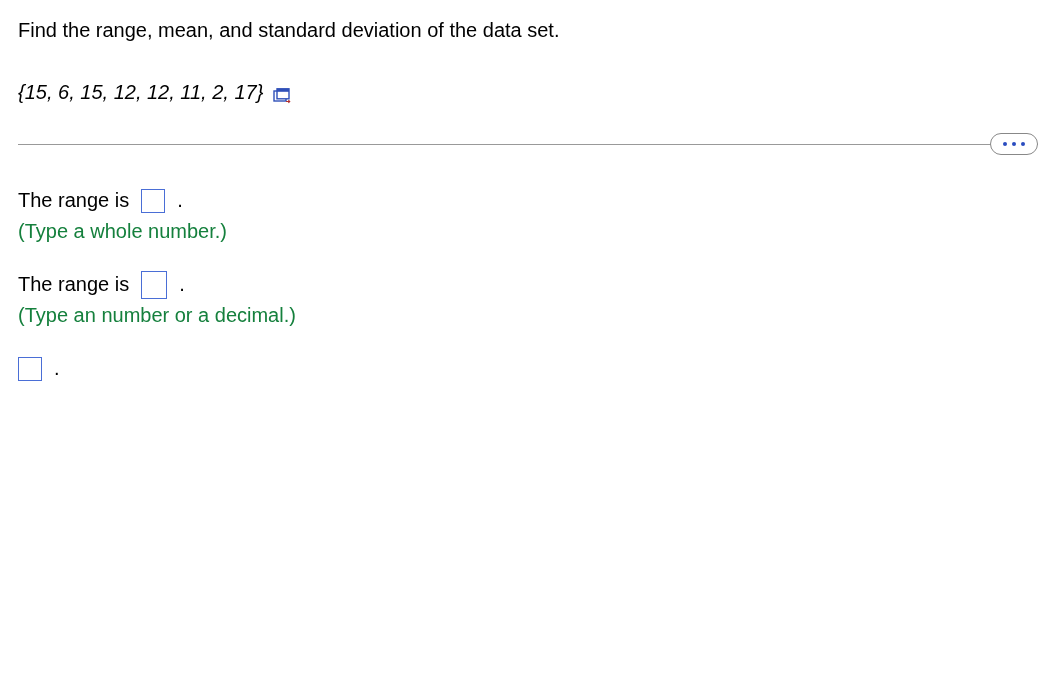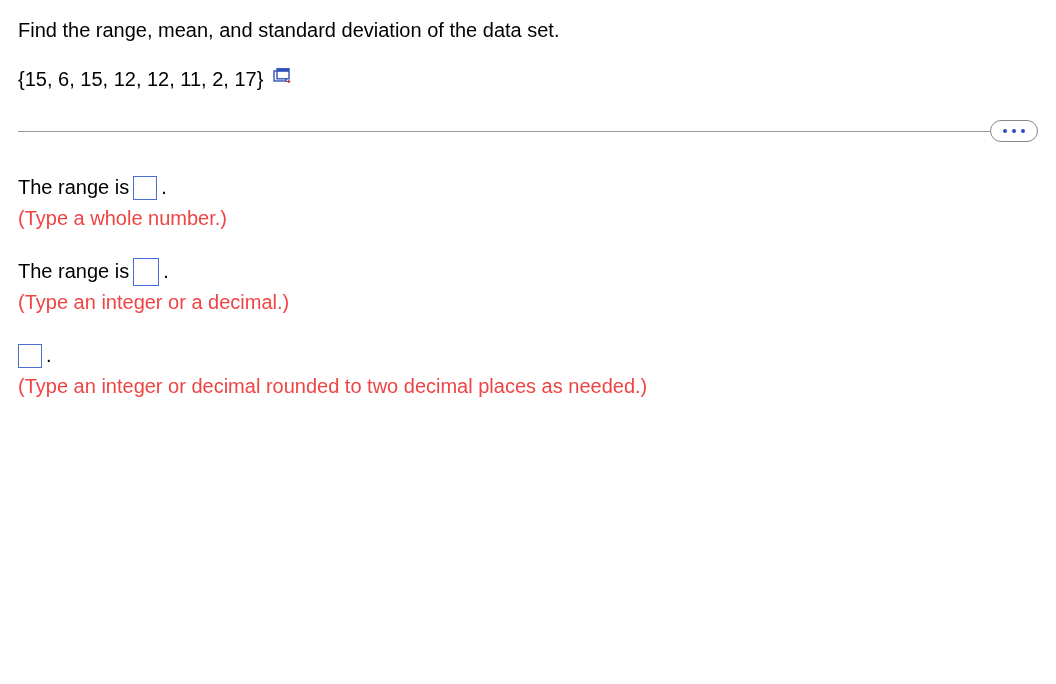--- a/index.html
+++ b/index.html
@@ -11,28 +11,29 @@
       font-family: Arial, Helvetica, sans-serif;
       font-size: 20px;
       color: #000;
       padding: 16px 18px;
       background: #fff;
       width: 1056px;
       height: 684px;
       position: relative;
     }
     .question-text {
-      margin-bottom: 24px;
+      margin-bottom: 37px;
       line-height: 1.4;
     }
     .data-set-line {
       display: flex;
-      align-items: flex-start;
+      align-items: flex-end;
       gap: 10px;
       margin-bottom: 40px;
+      font-style: italic;
     }
     .divider-wrap {
       position: relative;
       margin-bottom: 40px;
     }
     .divider {
       border: none;
       border-top: 1px solid #999;
       width: 100%;
     }
@@ -58,24 +59,24 @@
       margin: 0 2.5px;
     }
     .answer-block {
       margin-bottom: 22px;
       line-height: 1.55;
     }
     .answer-line {
       display: flex;
       align-items: center;
       flex-wrap: wrap;
-      gap: 4px;
+      gap: 12px;
     }
     .hint {
-      color: #ef4444;
+      color: #15803d;
     }
     .input-box {
       display: inline-block;
       width: 24px;
       height: 24px;
       border: 1.5px solid #4a6ed6;
       background: #fff;
       vertical-align: middle;
       font-size: 16px;
       text-align: center;
@@ -129,22 +130,21 @@
   </div>
   <div class="hint">(Type a whole number.)</div>
 </div>
 
 <div class="answer-block">
   <div class="answer-line">
     <span>The range is</span>
     <input type="text" class="input-box input-box-large" value="" style="">
     <span>.</span>
   </div>
-  <div class="hint">(Type an integer or a decimal.)</div>
+  <div class="hint">(Type an number or a decimal.)</div>
 </div>
 
 <div class="answer-block">
   <div class="answer-line">
     <input type="text" class="input-box" value="" style="">
     <span>.</span>
   </div>
-  <div class="hint">(Type an integer or decimal rounded to two decimal places as needed.)</div>
 </div>
 
 </body></html>

